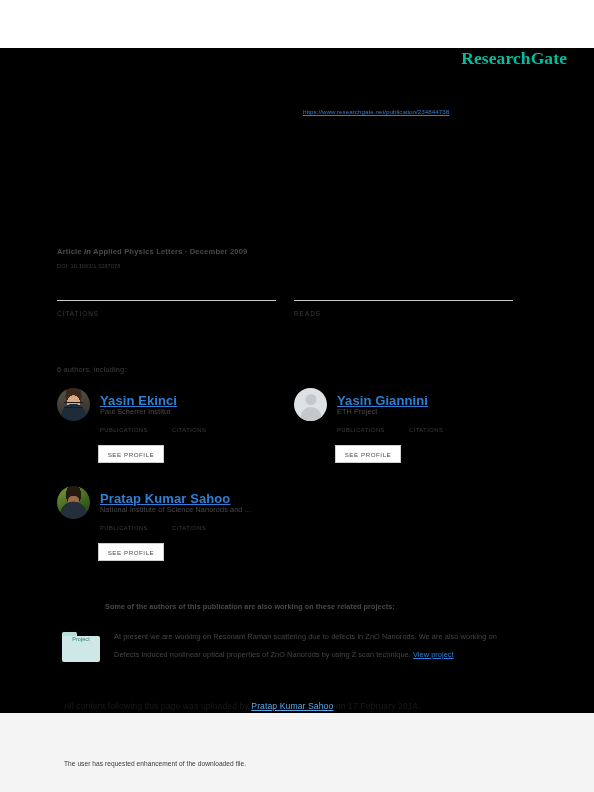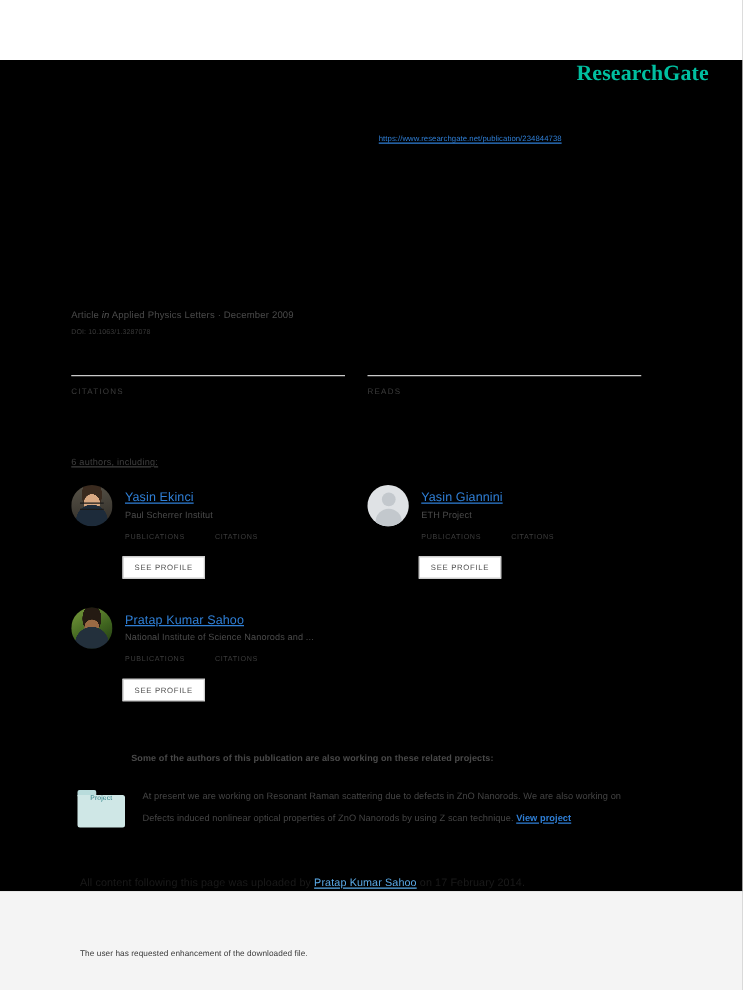--- a/index.html
+++ b/index.html
@@ -87,20 +87,21 @@
 
   
   .article-line {
     position: absolute;
     left: 57px;
     top: 247px;
     font-size: 7.6px;
     color: #4a4a4a;
     white-space: nowrap;
     letter-spacing: 0.15px;
+    font-weight: bold;
   }
   .article-line .ital {
     font-style: italic;
     color: #555;
   }
   .doi-line {
     position: absolute;
     left: 57px;
     top: 263px;
     font-size: 5.6px;
@@ -137,21 +138,20 @@
   }
 
   
   .authors-head {
     position: absolute;
     left: 57px;
     top: 365px;
     font-size: 7.3px;
     color: #3f3f3f;
     letter-spacing: 0.2px;
-    text-decoration: underline;
   }
 
   .author {
     position: absolute;
     width: 235px;
   }
   .author.a0 { left: 57px;  top: 388px; }
   .author.a1 { left: 294px; top: 388px; }
   .author.a2 { left: 57px;  top: 486px; }
 
@@ -208,22 +208,22 @@
     left: 50%; top: 58%;
     transform: translateX(-50%);
     width: 21px; height: 16px;
     border-radius: 11px 11px 0 0;
     background: #c3c8cd;
   }
 
   .author-name {
     position: absolute;
     left: 43px; top: 5px;
-    font-size: 10px;
-    font-weight: normal;
+    font-size: 13px;
+    font-weight: bold;
     color: #2f7fd6;
     letter-spacing: 0.1px;
     white-space: nowrap;
   }
   .author-affil {
     position: absolute;
     left: 43px; top: 19px;
     font-size: 7.3px;
     color: #4b4b4b;
     letter-spacing: 0.1px;
@@ -314,21 +314,21 @@
     left: 52px;
     top: 0px;
     width: 408px;
     font-size: 7.4px;
     line-height: 17.5px;
     color: #454545;
     letter-spacing: 0.05px;
   }
   .project-text .lnk {
     color: #2f7fd6;
-    font-weight: bold;
+    font-weight: normal;
   }
 
   
   .footer {
     position: absolute;
     left: 0;
     top: 713px;
     width: 594px;
     height: 79px;
     background: #f4f4f4;

